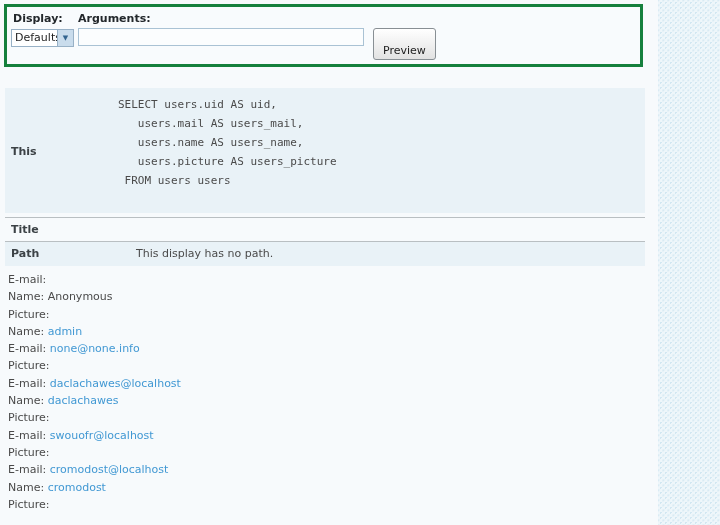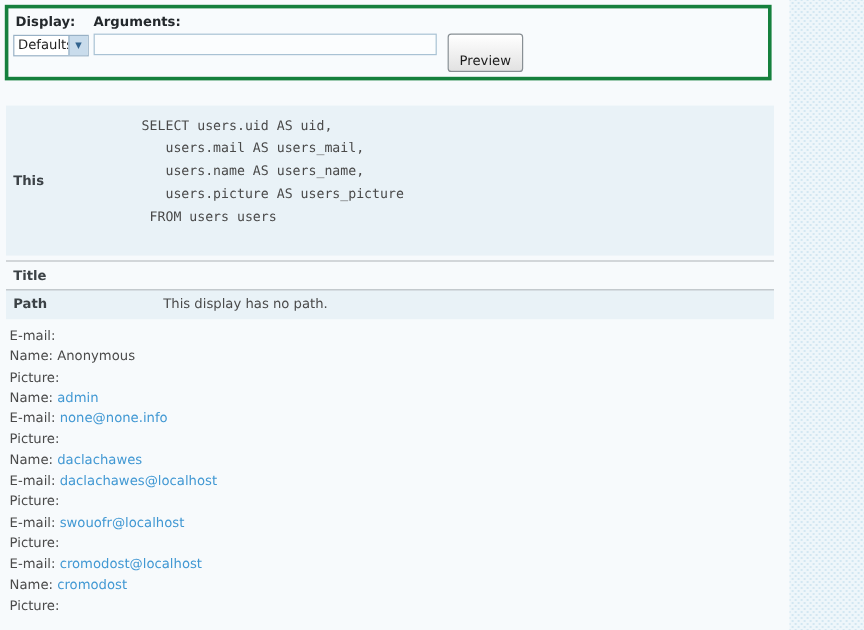--- a/index.html
+++ b/index.html
@@ -217,21 +217,21 @@
 </div>
 
 <div class="preview-list">
 
 <div class="p-row"><span class="p-lbl">E-mail:</span> <span class="p-val"></span></div>
     <div class="p-row"><span class="p-lbl">Name:</span> <span class="p-val">Anonymous</span></div>
     <div class="p-row"><span class="p-lbl">Picture:</span> <span class="p-val"></span></div>
     <div class="p-row"><span class="p-lbl">Name:</span> <span class="p-val is-link">admin</span></div>
     <div class="p-row"><span class="p-lbl">E-mail:</span> <span class="p-val is-link">none@none.info</span></div>
     <div class="p-row"><span class="p-lbl">Picture:</span> <span class="p-val"></span></div>
+    <div class="p-row"><span class="p-lbl">E-mail:</span> <span class="p-val is-link">daclachawes@localhost</span></div>
     <div class="p-row"><span class="p-lbl">Name:</span> <span class="p-val is-link">daclachawes</span></div>
-    <div class="p-row"><span class="p-lbl">E-mail:</span> <span class="p-val is-link">daclachawes@localhost</span></div>
     <div class="p-row"><span class="p-lbl">Picture:</span> <span class="p-val"></span></div>
     <div class="p-row"><span class="p-lbl">E-mail:</span> <span class="p-val is-link">swouofr@localhost</span></div>
     <div class="p-row"><span class="p-lbl">Picture:</span> <span class="p-val"></span></div>
     <div class="p-row"><span class="p-lbl">E-mail:</span> <span class="p-val is-link">cromodost@localhost</span></div>
     <div class="p-row"><span class="p-lbl">Name:</span> <span class="p-val is-link">cromodost</span></div>
     <div class="p-row"><span class="p-lbl">Picture:</span> <span class="p-val"></span></div>
   </div>
 
 </body></html>

